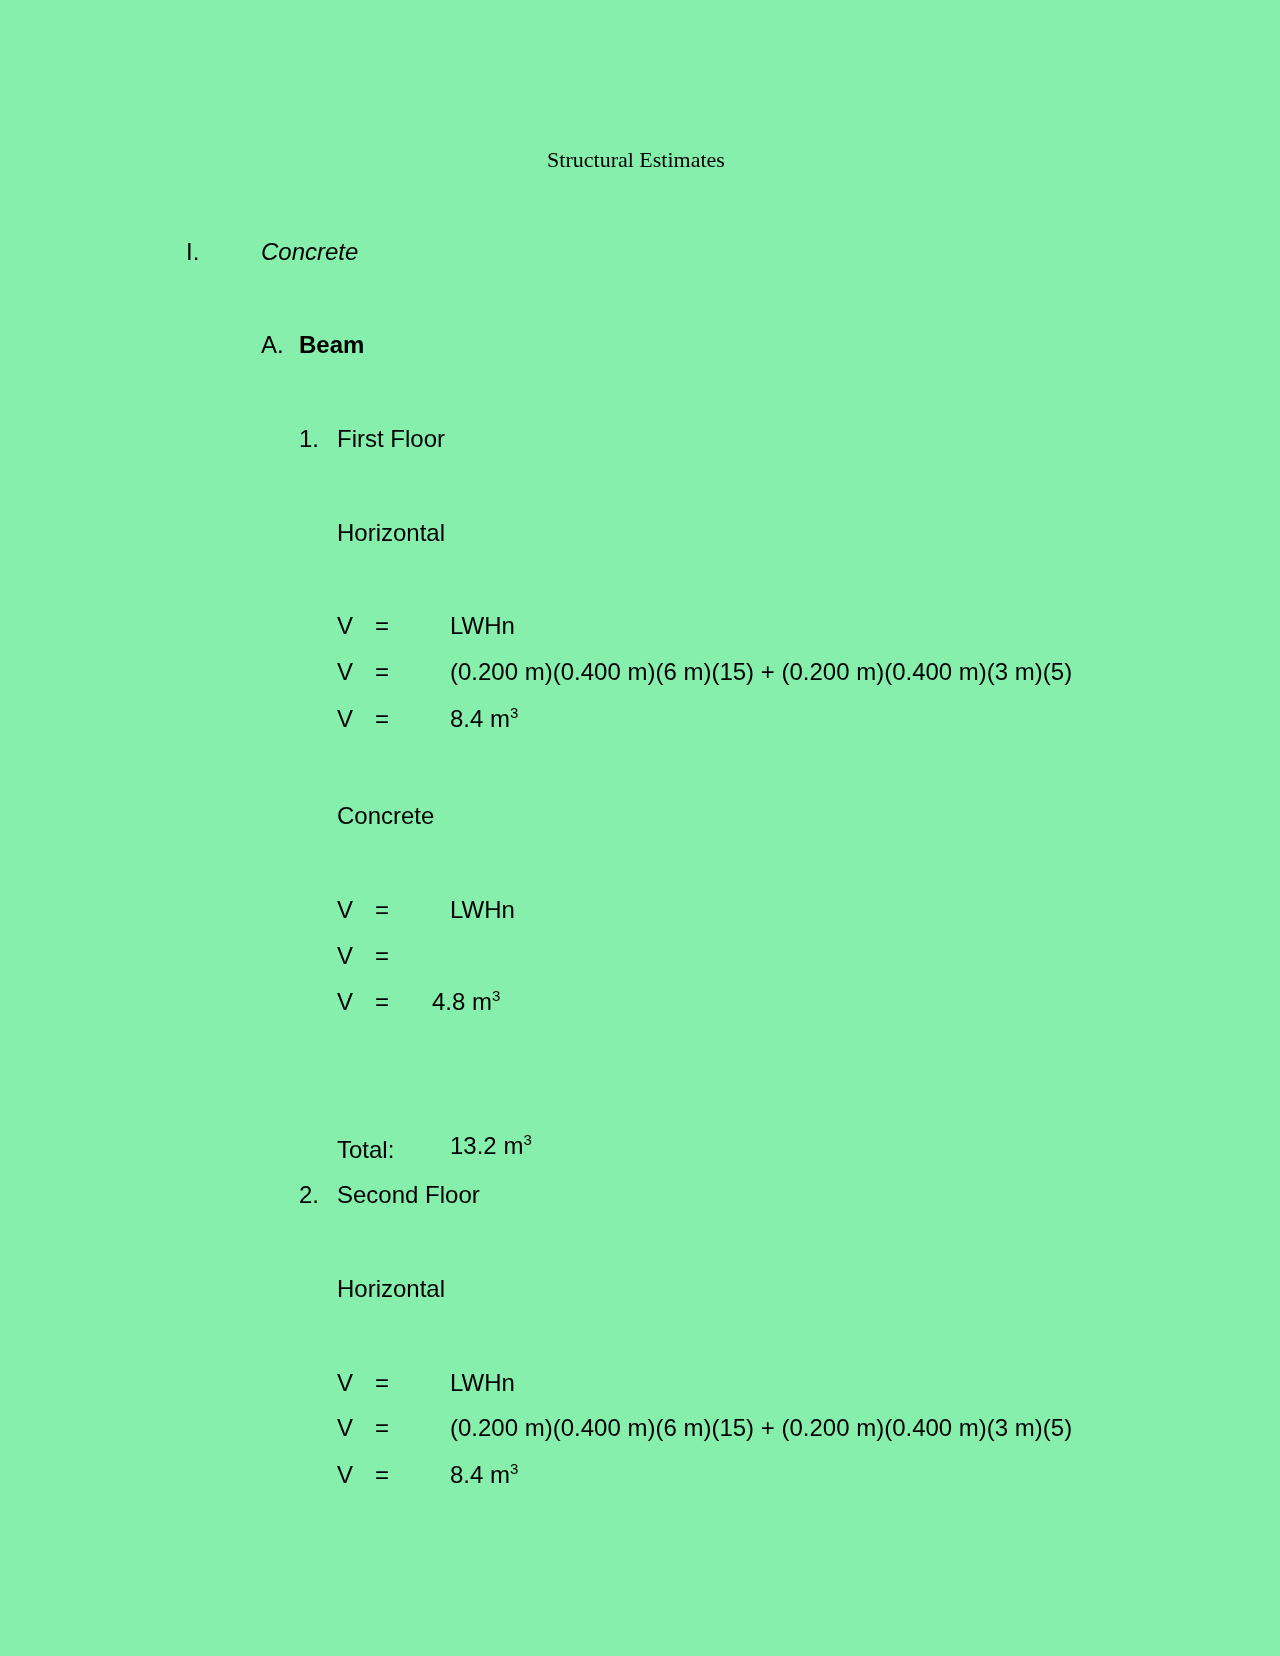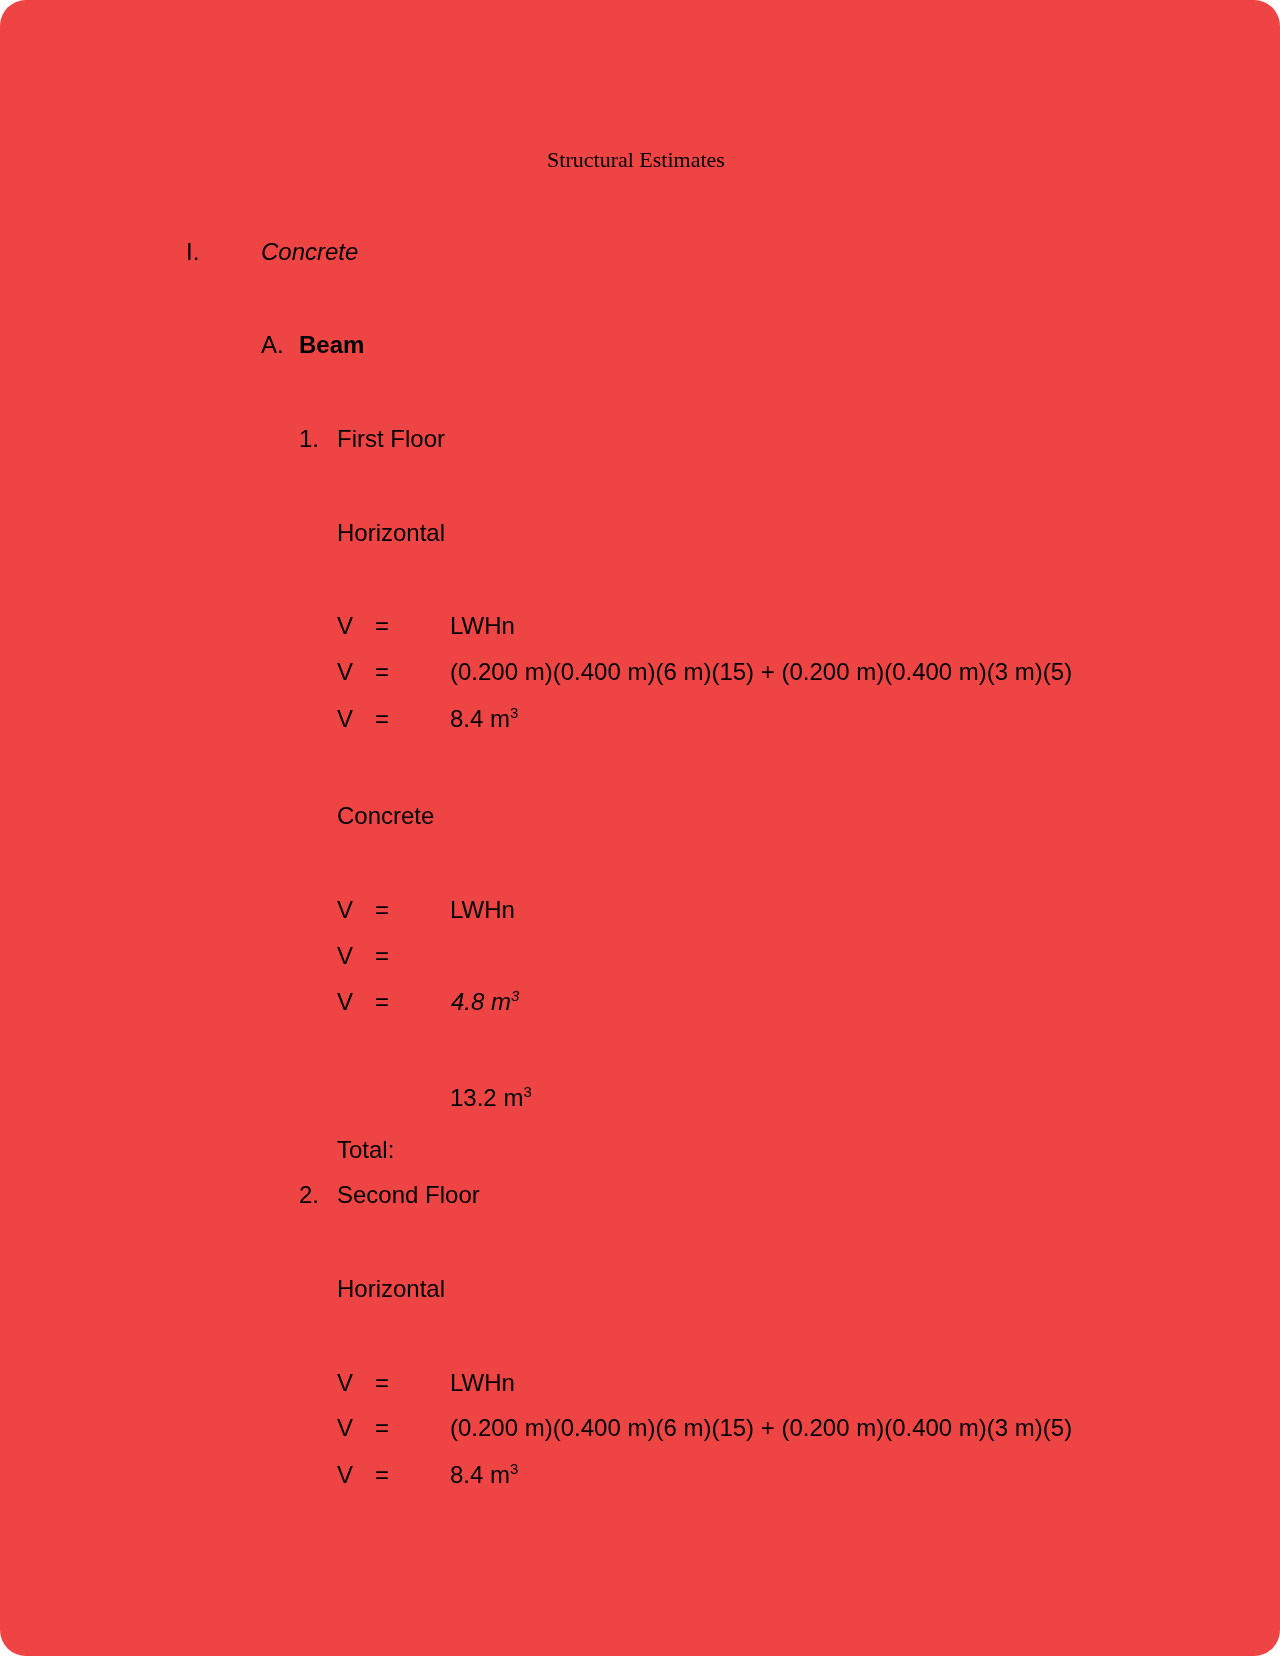--- a/index.html
+++ b/index.html
@@ -1,17 +1,17 @@
 <!DOCTYPE html>
 <html><head>
 <meta charset="utf-8">
 <style>
   html, body { margin: 0; padding: 0; background: #ffffff; }
   body { width: 1280px; height: 1656px; position: relative; overflow: hidden; color: #000; }
-  .page { position: absolute; left: 0; top: 0; width: 1280px; height: 1656px; background: #ef4444; border-radius: 26px; }
+  .page { position: absolute; left: 0; top: 0; width: 1280px; height: 1656px; background: #86efac; }
   .title { position: absolute; top: 147px; left: 0; width: 1272px; text-align: center;
            font-family: "Liberation Serif", "DejaVu Serif", serif; font-size: 22px; }
   .t { position: absolute; font-family: "Liberation Sans", "DejaVu Sans", sans-serif; font-size: 24px; line-height: 28px; white-space: nowrap; }
   sup { font-size: 15px; vertical-align: 9px; line-height: 0; }
 </style>
 </head>
 <body>
 
 <div class="page">
   <div class="title">Structural Estimates</div>
@@ -43,24 +43,24 @@
 
   <div class="t" style="left:337px; top:896px;">V</div>
   <div class="t" style="left:375px; top:896px;">=</div>
   <div class="t" style="left:450px; top:896px;">LWHn</div>
 
   <div class="t" style="left:337px; top:942px;">V</div>
   <div class="t" style="left:375px; top:942px;">=</div>
 
   <div class="t" style="left:337px; top:988px;">V</div>
   <div class="t" style="left:375px; top:988px;">=</div>
-  <div class="t" style="left:451px; top:988px;font-style:italic;"><span>4.8 m</span><sup>3</sup></div>
+  <div class="t" style="left:432px; top:988px;"><span>4.8 m</span><sup>3</sup></div>
 
   <div class="t" style="left:337px; top:1136px;">Total:</div>
-  <div class="t" style="left:450px; top:1084px;"><span>13.2 m</span><sup>3</sup></div>
+  <div class="t" style="left:450px; top:1132px;"><span>13.2 m</span><sup>3</sup></div>
 
   <div class="t" style="left:299px; top:1181px;">2.</div>
   <div class="t" style="left:337px; top:1181px;">Second Floor</div>
 
   <div class="t" style="left:337px; top:1275px;">Horizontal</div>
 
   <div class="t" style="left:337px; top:1369px;">V</div>
   <div class="t" style="left:375px; top:1369px;">=</div>
   <div class="t" style="left:450px; top:1369px;">LWHn</div>
 

